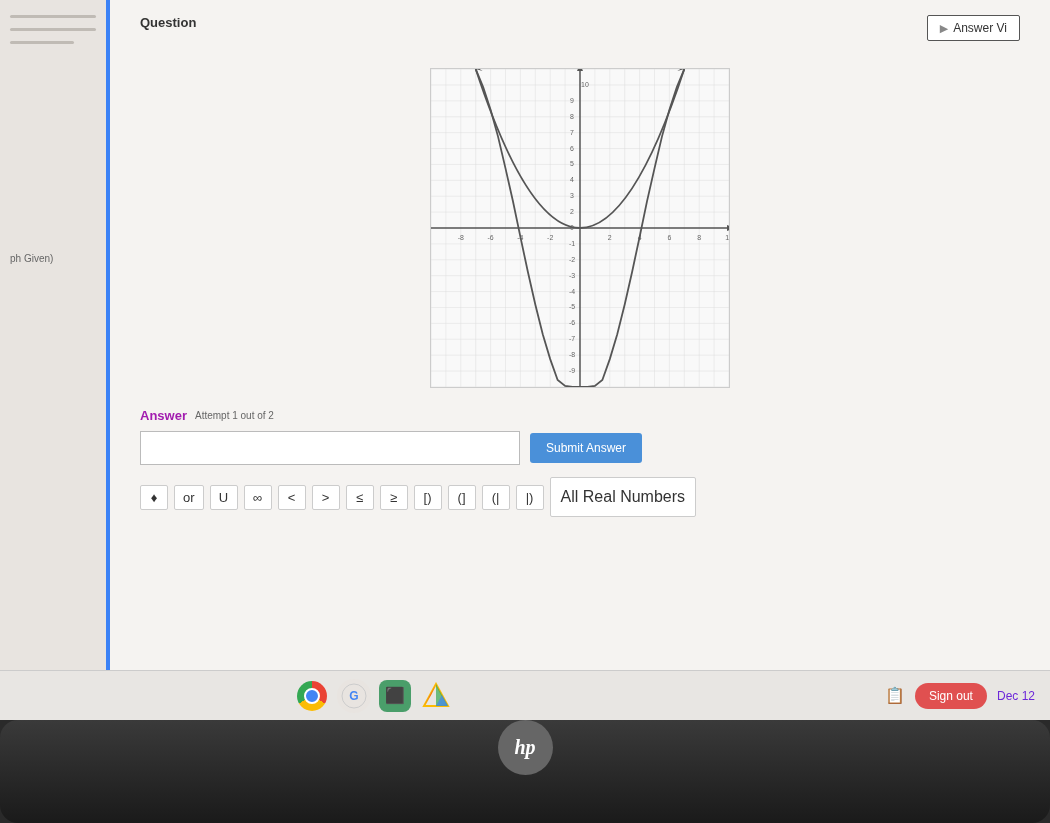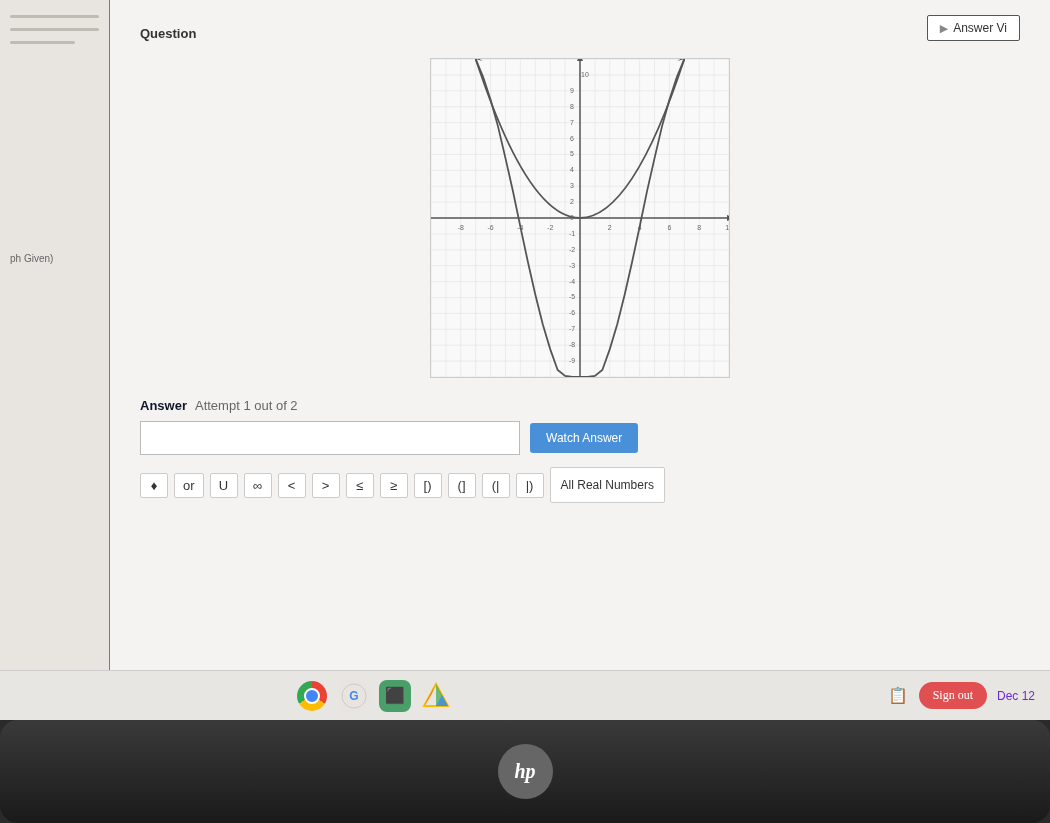--- a/index.html
+++ b/index.html
@@ -23,21 +23,21 @@
     }
 
     
     .sidebar {
       width: 110px;
       background: #e8e4e0;
       height: 100%;
       display: flex;
       flex-direction: column;
       padding: 10px 0;
-      border-right: 1px solid #3b82f6;
+      border-right: 4px solid #3b82f6;
     }
 
     .sidebar-line {
       height: 3px;
       background: #c0bbb5;
       margin: 5px 10px;
       border-radius: 2px;
     }
 
     .sidebar-line-short {
@@ -70,22 +70,22 @@
       background: #f5f3f1;
       padding: 15px 30px;
       overflow-y: auto;
       position: relative;
     }
 
     
     .header-row {
       display: flex;
       justify-content: space-between;
-      align-items: flex-end;
-      margin-bottom: 17px;
+      align-items: flex-start;
+      margin-bottom: 27px;
     }
 
     .question-label {
       font-size: 13px;
       font-weight: bold;
       color: #333;
     }
 
     .watch-video-btn {
       border: 1px solid #555;
@@ -137,25 +137,25 @@
     .answer-label-row {
       display: flex;
       align-items: center;
       gap: 8px;
       margin-bottom: 8px;
     }
 
     .answer-label {
       font-size: 13px;
       font-weight: bold;
-      color: #0f172a;
+      color: #a21caf;
     }
 
     .attempt-label {
-      font-size: 13px;
+      font-size: 10px;
       color: #666;
     }
 
     .answer-input-row {
       display: flex;
       align-items: center;
       gap: 10px;
       margin-bottom: 12px;
     }
 
@@ -193,21 +193,21 @@
       font-size: 13px;
       cursor: pointer;
       min-width: 28px;
       text-align: center;
       color: #333;
       border-radius: 2px;
     }
 
     .sym-btn-wide {
       padding: 10px 10px;
-      font-size: 12px;
+      font-size: 16px;
       white-space: nowrap;
     }
 
     
     .taskbar {
       position: absolute;
       bottom: 0; left: 0;
       width: 1050px;
       height: 50px;
       background: #e8e6e3;
@@ -249,37 +249,36 @@
     }
 
     .sign-out-btn {
       background: #e05050;
       color: white;
       border: none;
       padding: 6px 14px;
       font-size: 12px;
       cursor: pointer;
       border-radius: 15px;
-      font-family: Liberation Serif, serif;
     }
 
     .date-label {
       font-size: 12px;
       color: #6d28d9;
     }
 
     
     .bezel {
       position: absolute;
       bottom: 0; left: 0;
       width: 1050px;
       height: 103px;
       background: linear-gradient(180deg, #3a3a3a 0%, #1a1a1a 100%);
       display: flex;
-      align-items: center;
+      align-items: flex-start;
       justify-content: center;
       border-radius: 18px;
     }
 
     .hp-logo {
       width: 55px;
       height: 55px;
       background: #666;
       border-radius: 50%;
       display: flex;
@@ -480,21 +479,21 @@
     </div>
 
     <div class="answer-section">
       <div class="answer-label-row">
         <span class="answer-label">Answer</span>
         <span class="attempt-label">Attempt 1 out of 2</span>
       </div>
 
       <div class="answer-input-row">
         <input class="answer-input" type="text" placeholder="" style="">
-        <button class="submit-btn">Watch Answer</button>
+        <button class="submit-btn">Submit Answer</button>
       </div>
 
       <div class="symbol-row">
 
       <button class="sym-btn">♦</button>
           <button class="sym-btn">or</button>
           <button class="sym-btn">U</button>
           <button class="sym-btn">∞</button>
           <button class="sym-btn">&lt;</button>
           <button class="sym-btn">&gt;</button>

